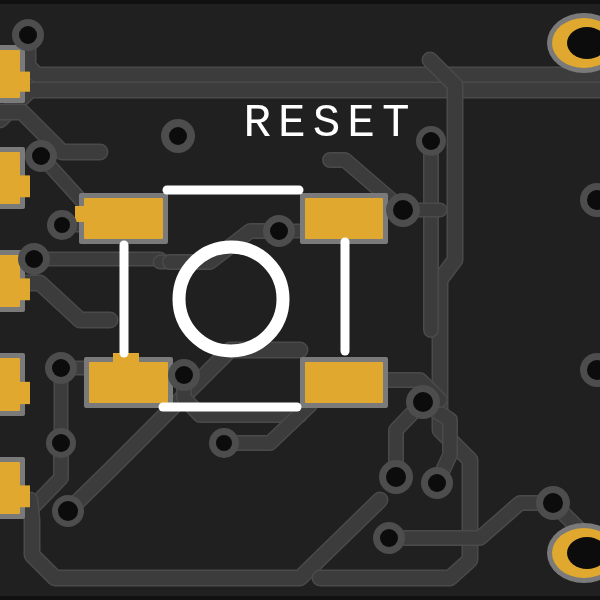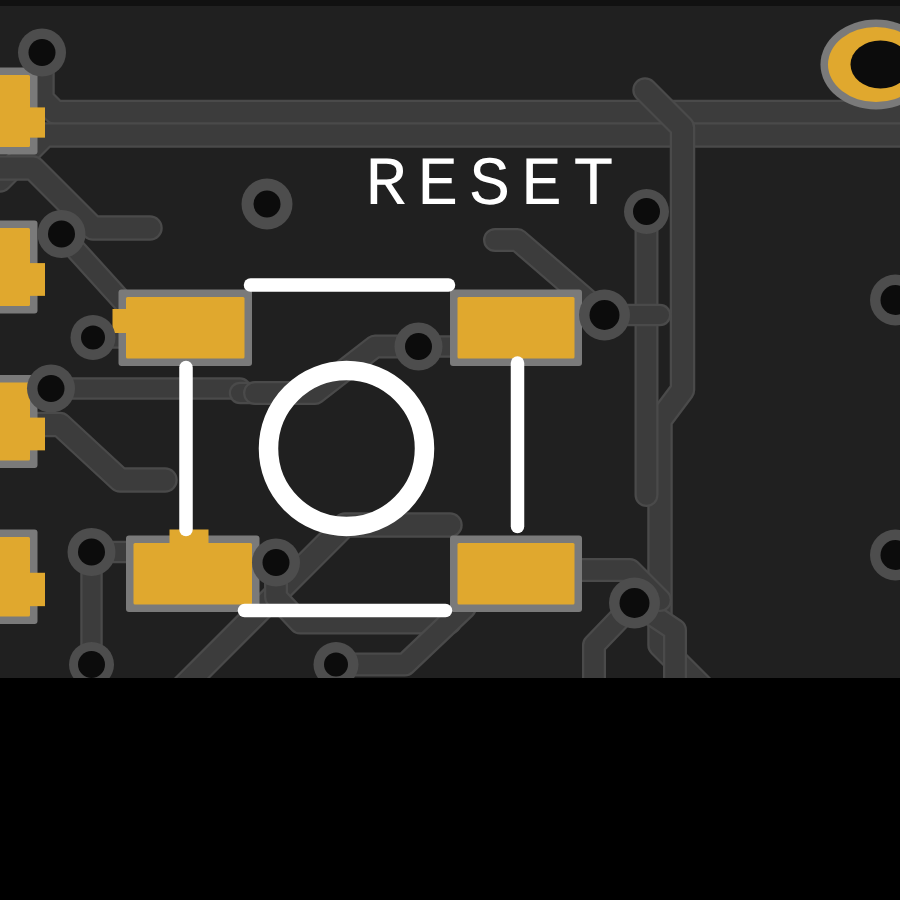--- a/index.html
+++ b/index.html
@@ -7,21 +7,21 @@
     margin: 0;
     padding: 0;
     background: #000;
   }
   body {
     font-family: "Liberation Sans", sans-serif;
   }
   #pcb-viewport {
     position: relative;
     width: 600px;
-    height: 452px;
+    height: 600px;
     overflow: hidden;
     background: #22c55e;
   }
   #pcb-svg {
     display: block;
     width: 600px;
     height: 600px;
   }
   .silk-text {
     font-family: "Liberation Mono", "DejaVu Sans Mono", monospace;

